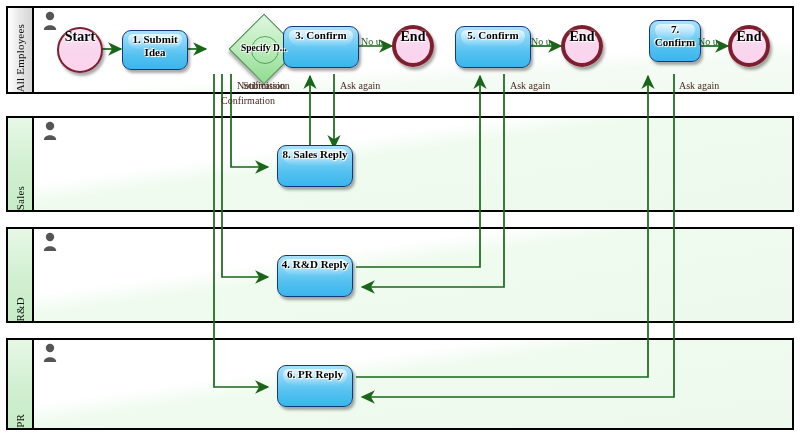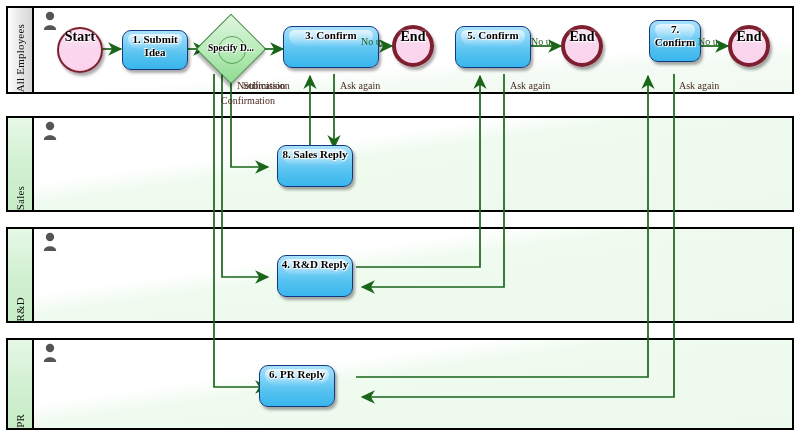--- a/index.html
+++ b/index.html
@@ -112,20 +112,21 @@
     background: linear-gradient(to bottom, #fbe4f4 0%, #f9d7ee 45%, #fcd3ec 100%);
     font-family: "Liberation Serif", "DejaVu Serif", serif;
     text-shadow: 0 0 3px #ffffff, 1px 1px 0 #ffffff;
   }
   .event.start { border: 2.2px solid #7d1f2e; }
   .event.end   { border: 4.5px solid #7d1f2e; }
 
   .gateway {
     position: absolute;
     box-sizing: border-box;
+    margin-left: 33px;
   }
   .gateway .diamond {
     position: absolute;
     inset: 0;
     transform: rotate(45deg);
     border: 1.6px solid #2f7d32;
     background: linear-gradient(135deg, #dff6df 0%, #bcecbc 48%, #8fdc90 100%);
     box-shadow: 2px 3px 3px rgba(0,0,0,0.30);
   }
   .gateway .gmark {
@@ -288,21 +289,21 @@
     <div class="glare"></div>
     <span class="tlabel">1. Submit Idea</span>
   </div>
 
   <div class="gateway" style="left:206px; top:24px; width:50px; height:50px;">
     <div class="diamond"></div>
     <div class="gmark"></div>
     <div class="glabel">Specify D...</div>
   </div>
 
-  <div class="task" style="left:283px; top:26px; width:96px; height:42px;">
+  <div class="task" style="left:283px; top:26px; width:76px; height:42px;">
     <div class="glare"></div>
     <span class="tlabel">3. Confirm</span>
   </div>
 
   <div class="event end" style="left:392px; top:25px; width:42px; height:42px;">
     <span>End</span>
   </div>
 
   <div class="task" style="left:455px; top:26px; width:76px; height:42px;">
     <div class="glare"></div>
@@ -325,21 +326,21 @@
   <div class="task" style="left:277px; top:145px; width:76px; height:42px;">
     <div class="glare"></div>
     <span class="tlabel">8. Sales Reply</span>
   </div>
 
   <div class="task" style="left:277px; top:255px; width:76px; height:42px;">
     <div class="glare"></div>
     <span class="tlabel">4. R&amp;D Reply</span>
   </div>
 
-  <div class="task" style="left:259px; top:365px; width:76px; height:42px;">
+  <div class="task" style="left:277px; top:365px; width:76px; height:42px;">
     <div class="glare"></div>
     <span class="tlabel">6. PR Reply</span>
   </div>
 
   <div class="edge-label" style="left:221px; top:80px;margin-top:15px;">Confirmation</div>
   <div class="edge-label" style="left:237px; top:80px;">Notification</div>
   <div class="edge-label" style="left:243px; top:80px;text-align:right;">Submission</div>
 
   <div class="edge-label green-lbl clip" style="left:361px; top:36px; width:30px;">No u...</div>
   <div class="edge-label green-lbl clip" style="left:531px; top:36px; width:30px;">No u...</div>

